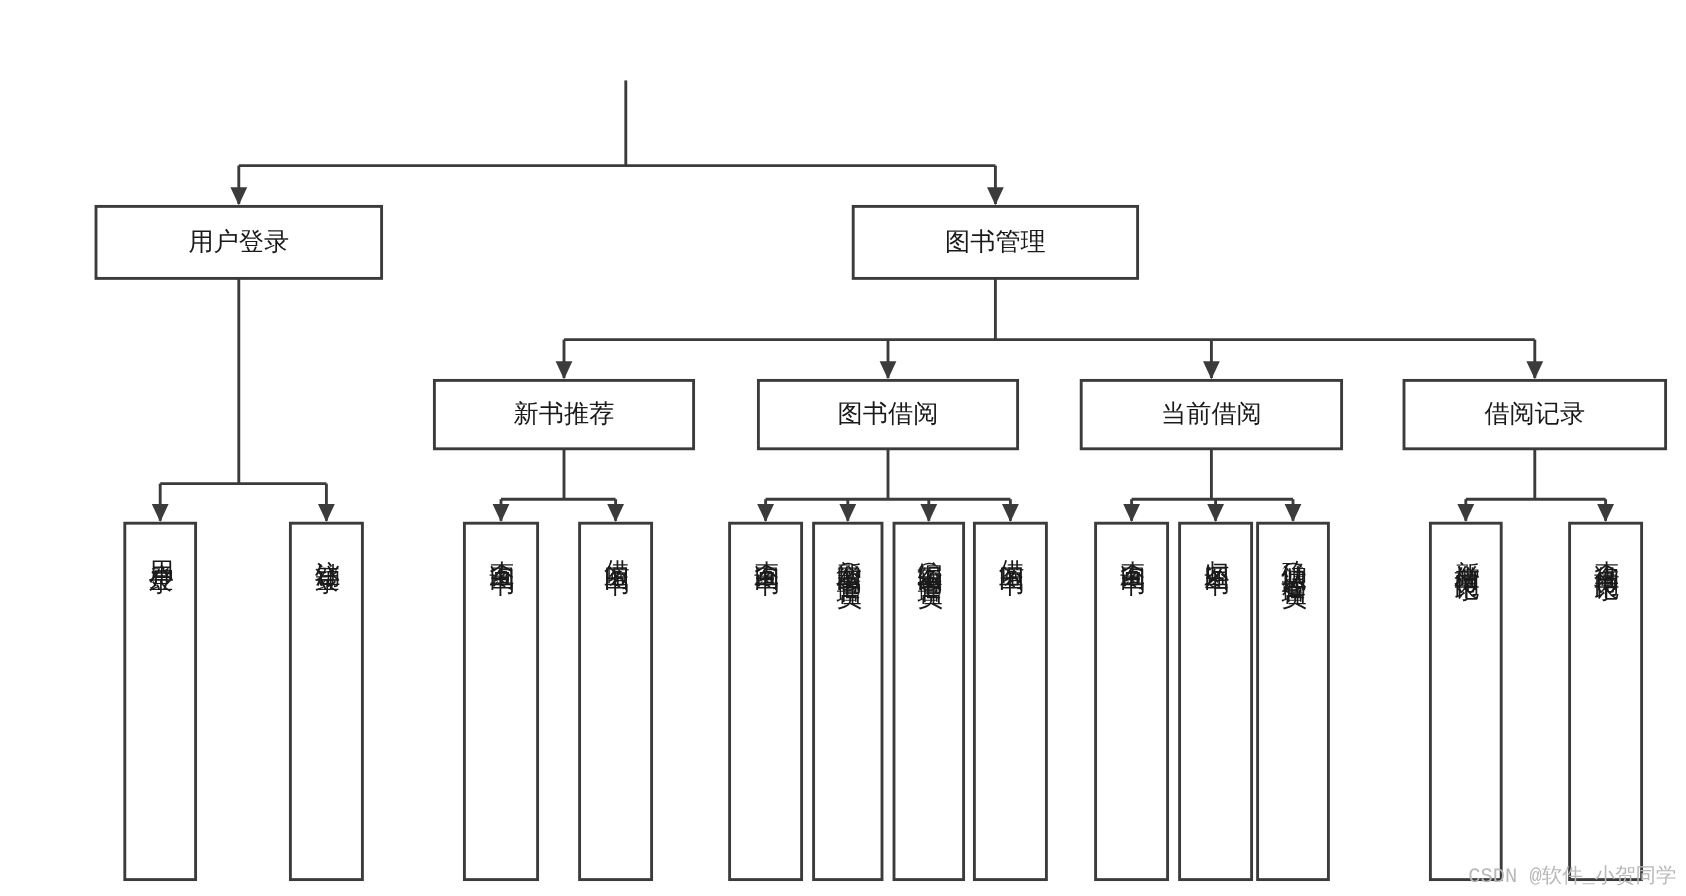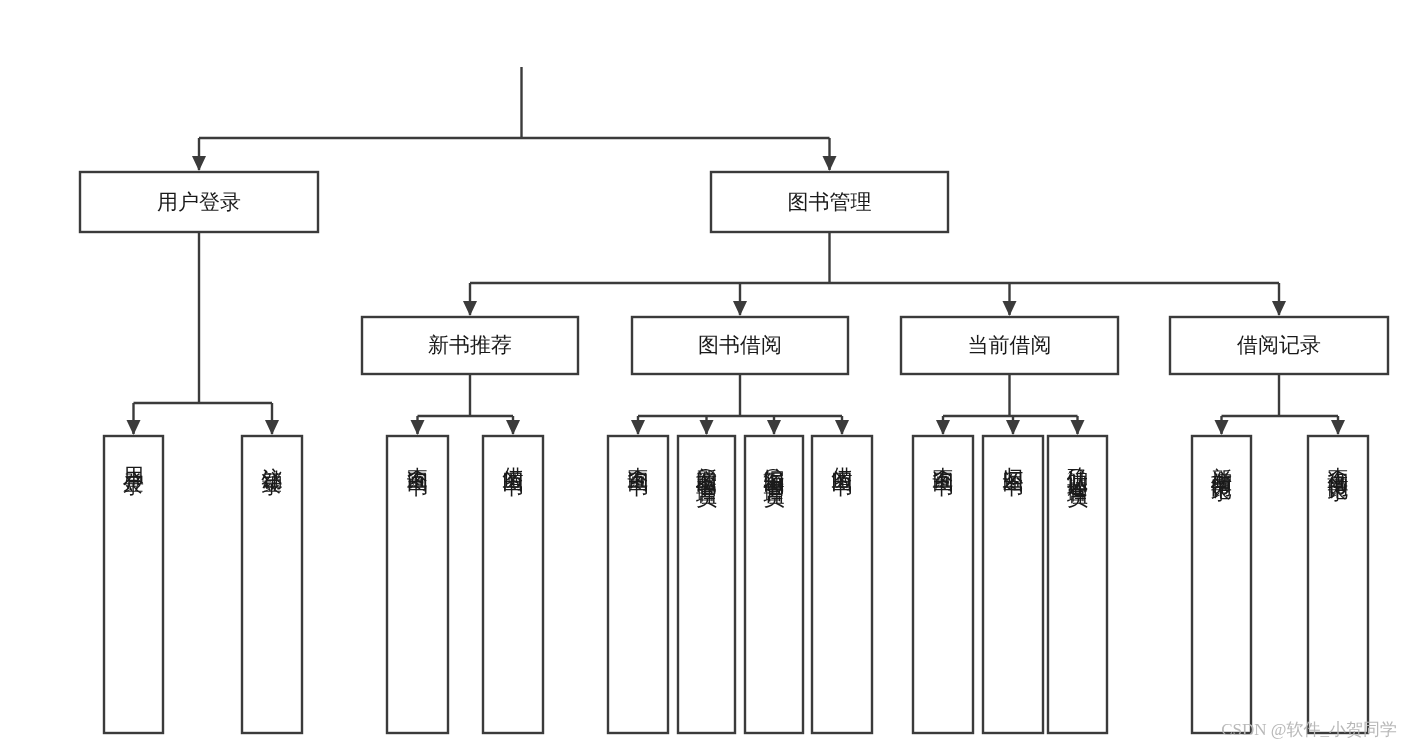--- a/index.html
+++ b/index.html
@@ -61,21 +61,21 @@
     font-size: 21px;
     line-height: 1.05;
     letter-spacing: 3px;
     color: #1a1a1a;
     white-space: nowrap;
   }
   .watermark {
     position: absolute;
     right: 8px;
     bottom: 6px;
-    font-family: Liberation Serif, serif;
+    font-family: Liberation Mono, monospace;
     font-size: 17px;
     color: #b8b8b8;
     white-space: nowrap;
     user-select: none;
   }
 </style>
 </head>
 <body>
 
 <div id="diagram-root">

